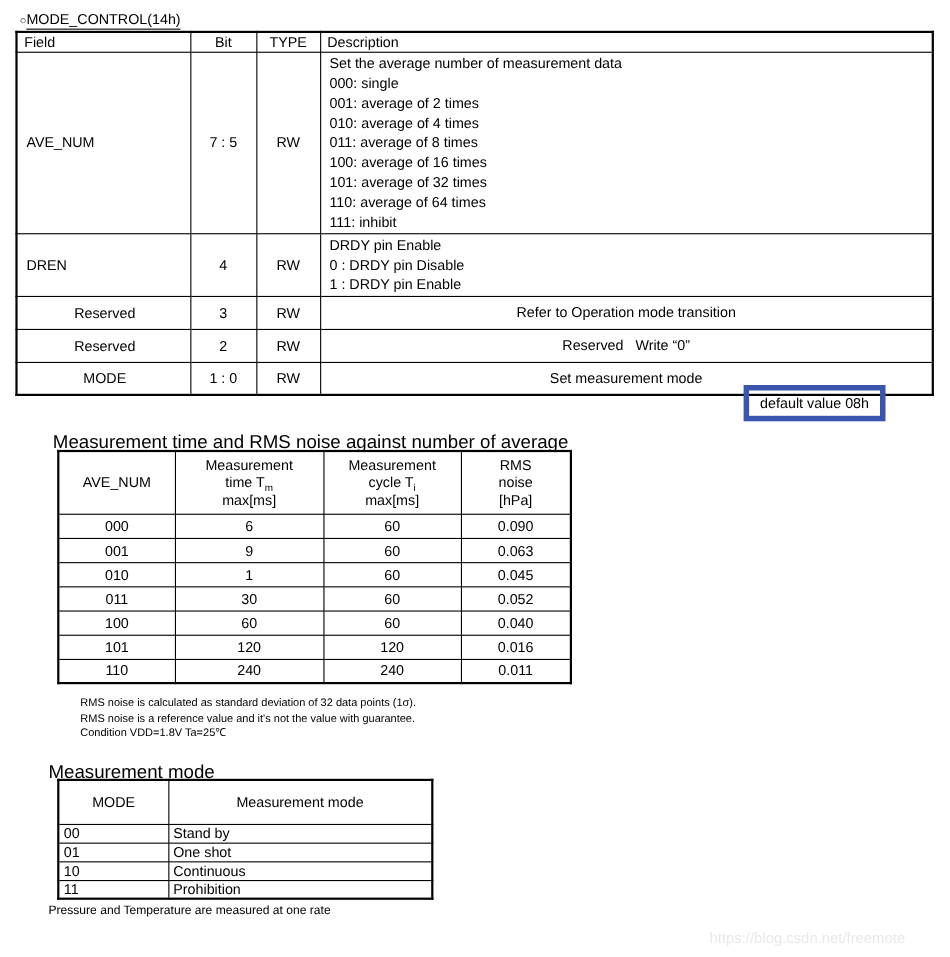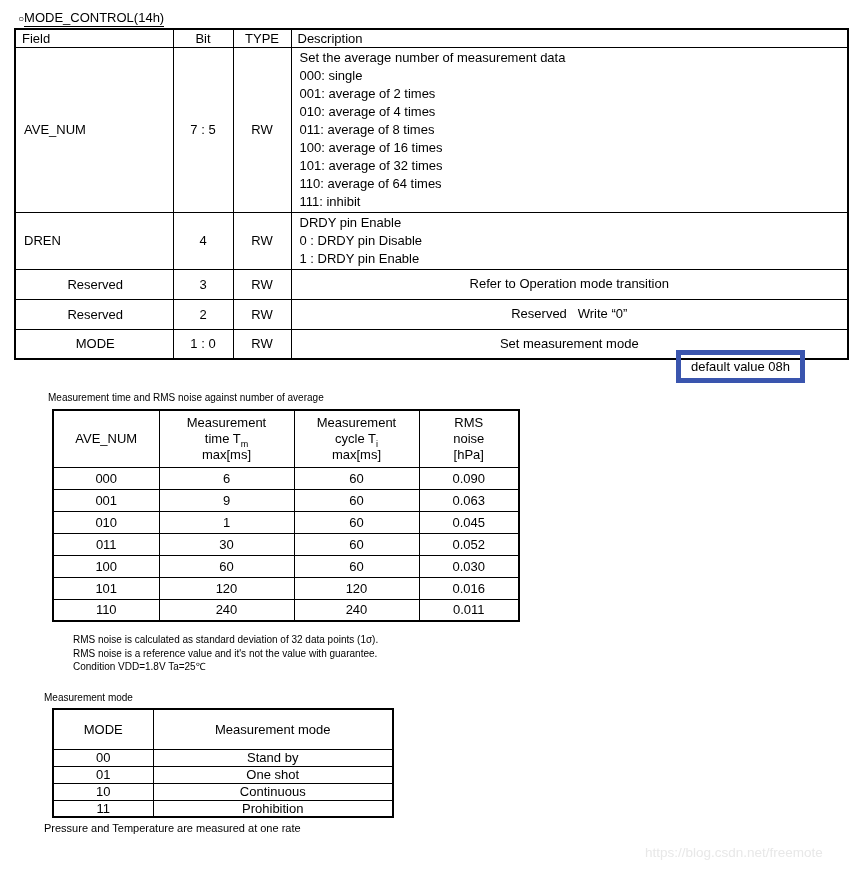--- a/index.html
+++ b/index.html
@@ -34,35 +34,35 @@
   
   .default-badge {
     position: absolute; top: 350px; left: 676px;
     border: 5px solid #b91c1c;
     padding: 4px 10px;
     font-size: 13px;
     white-space: nowrap;
   }
 
   
-  .section-title { position: absolute; font-size: 10px; white-space: nowrap; }
+  .section-title { position: absolute; font-size: 17px; white-space: nowrap; }
   .t2-title { top: 392px; left: 48px; }
   .timing-table { position: absolute; top: 409px; left: 52px; width: 466px; }
   .timing-table th { height: 57px; line-height: 16px; text-align: center; padding: 2px 4px; }
   .timing-table td { height: 22px; text-align: center; }
   .timing-table sub { font-size: 9px; line-height: 0; }
 
   
   .timing-notes { position: absolute; top: 633px; left: 73px; font-size: 10px; line-height: 13.5px; }
 
   
   .t3-title { top: 692px; left: 44px; }
   .mode-table { position: absolute; top: 708px; left: 52px; width: 340px; }
   .mode-table th { height: 40px; text-align: center; }
-  .mode-table td { height: 17px; text-align: center; padding: 0 4px; }
+  .mode-table td { height: 17px; text-align: left; padding: 0 4px; }
 
   .mode-note { position: absolute; top: 822px; left: 44px; font-size: 11px; white-space: nowrap; }
 
   .watermark { position: absolute; top: 845px; left: 645px; font-size: 13.5px; color: #e8e8e8; white-space: nowrap; }
 </style>
 </head>
 <body>
 
 <div class="page-title">
   <span class="circ">○</span><span class="utext">MODE_CONTROL(14h)</span>
@@ -176,21 +176,21 @@
   <tr>
     <td>011</td>
     <td>30</td>
     <td>60</td>
     <td>0.052</td>
   </tr>
   <tr>
     <td>100</td>
     <td>60</td>
     <td>60</td>
-    <td>0.030</td>
+    <td>0.040</td>
   </tr>
   <tr>
     <td>101</td>
     <td>120</td>
     <td>120</td>
     <td>0.016</td>
   </tr>
   <tr>
     <td>110</td>
     <td>240</td>

